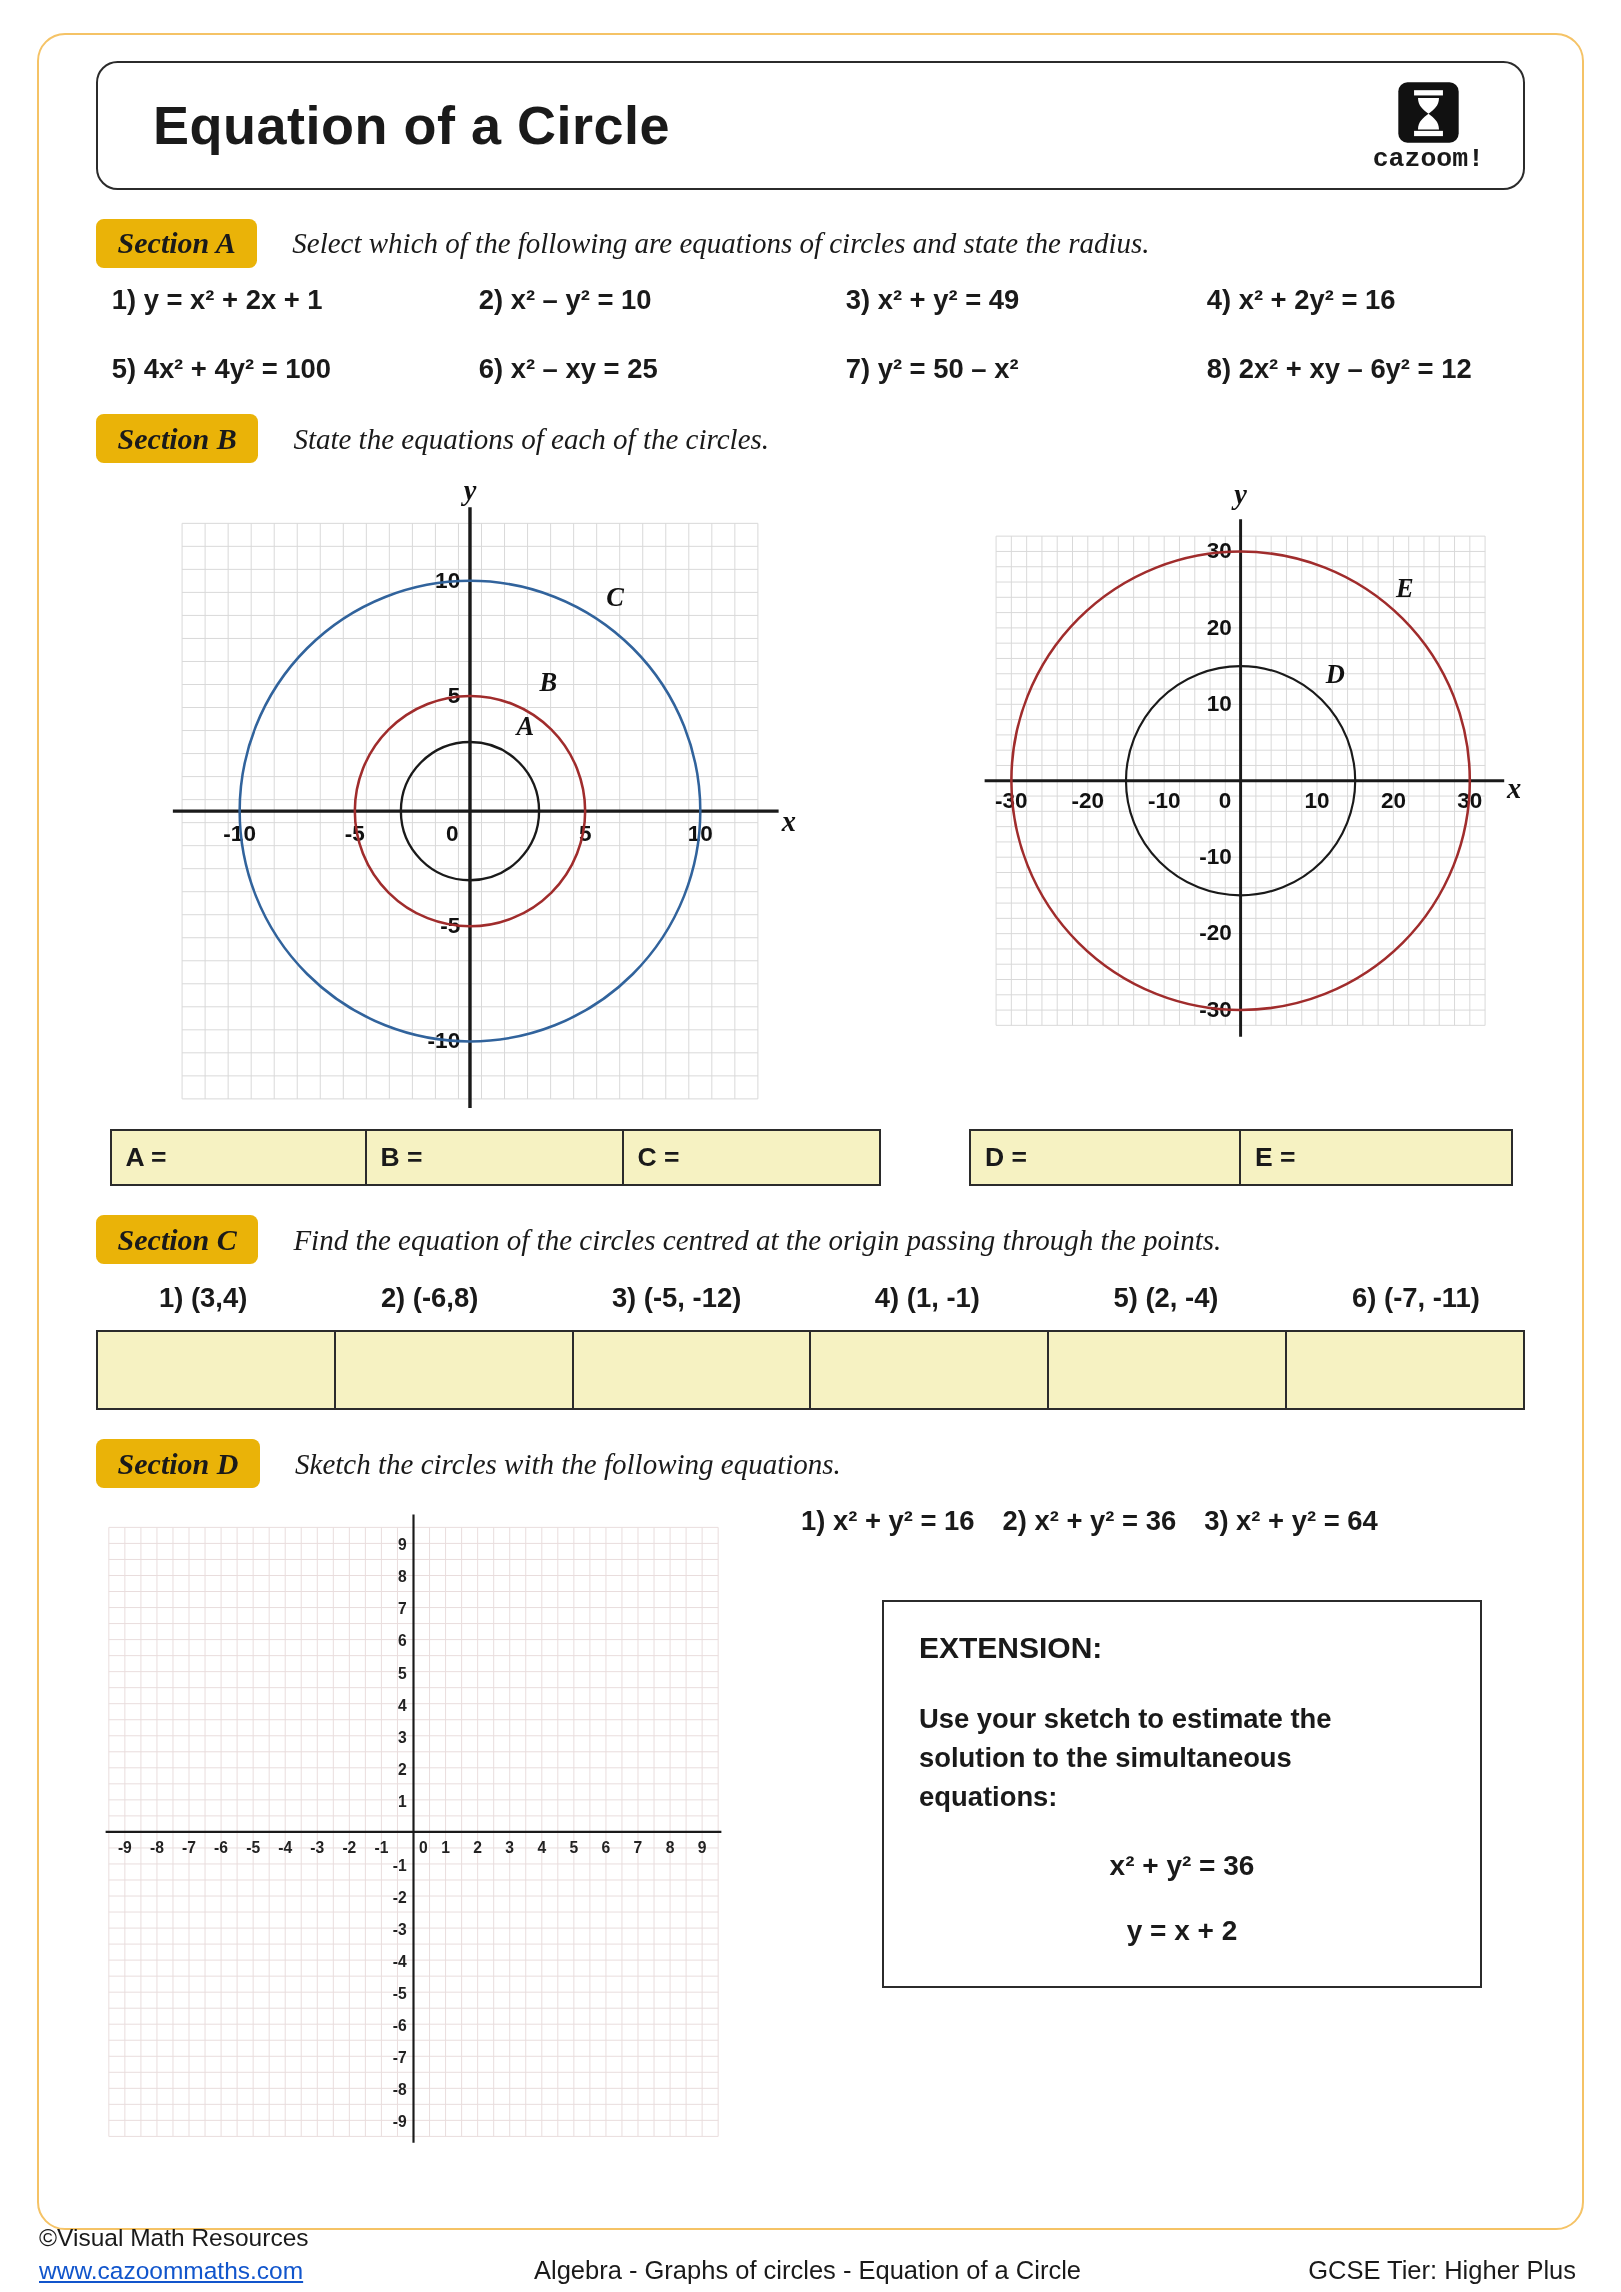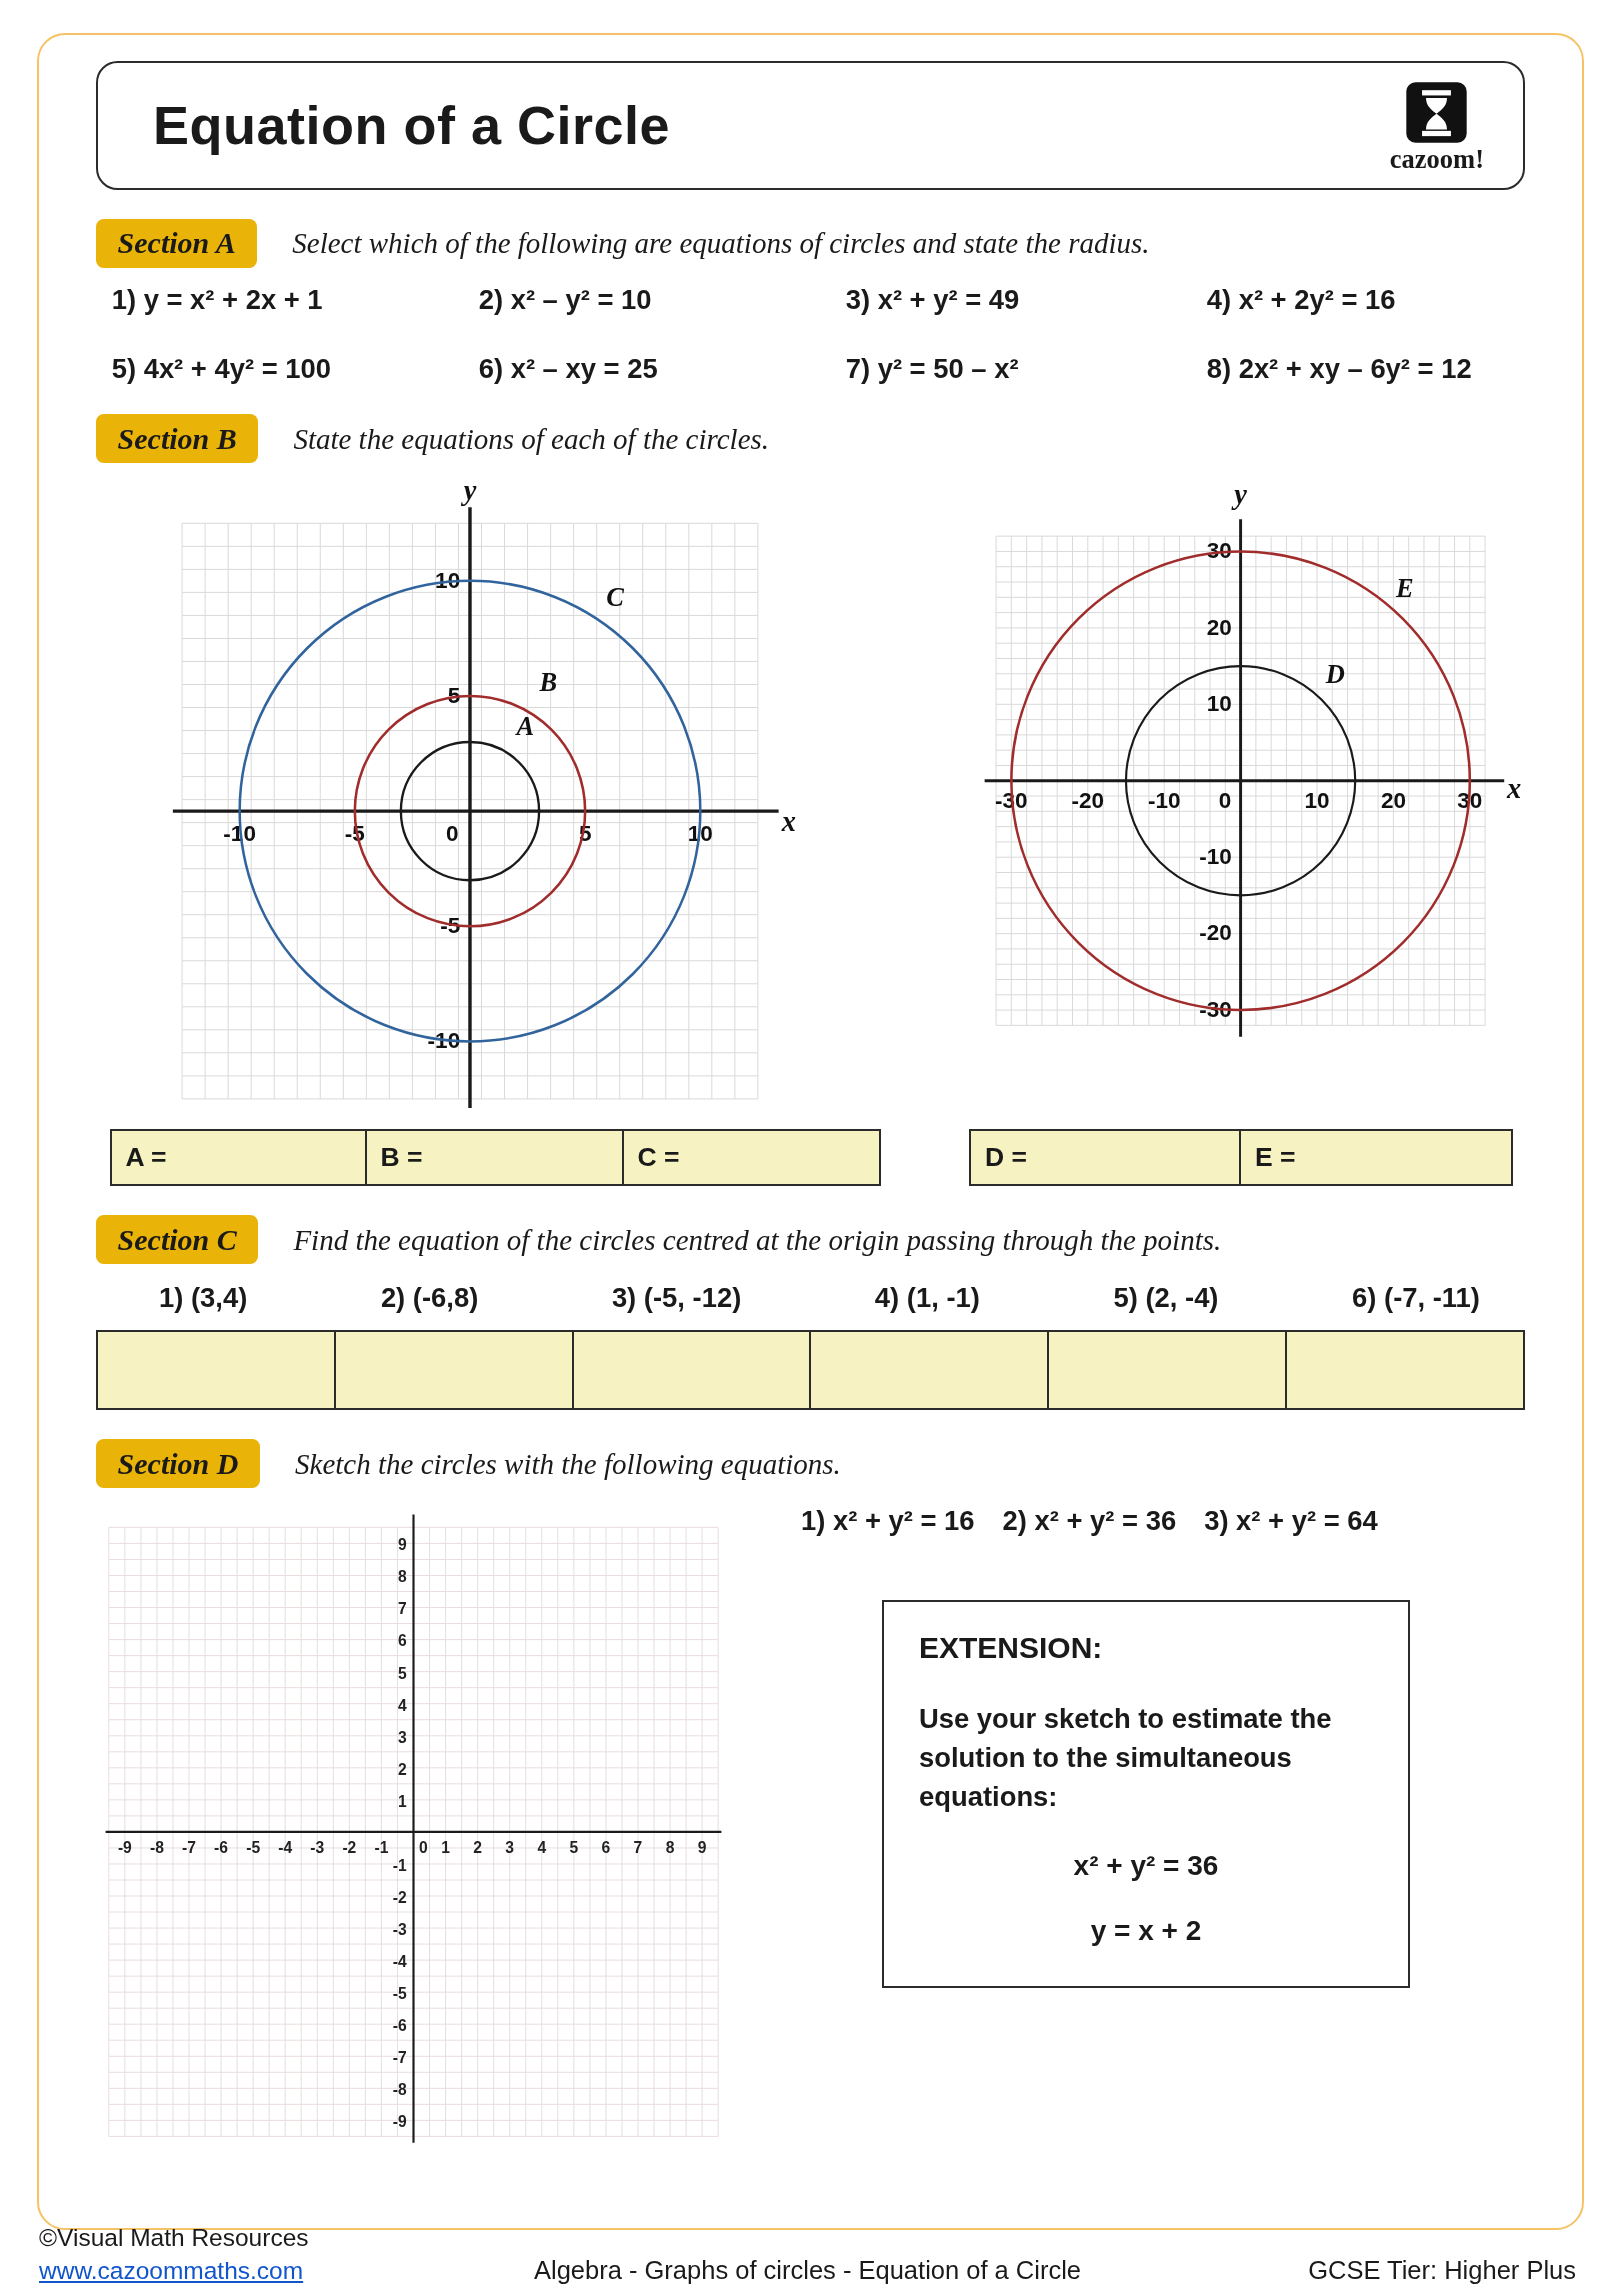--- a/index.html
+++ b/index.html
@@ -5,21 +5,21 @@
   html,body{margin:0;padding:0;background:#fff;}
   .page{width:1621px;height:2293px;position:relative;background:#fff;color:#1a1a1a;
         font-family:"Liberation Sans",sans-serif;overflow:hidden;}
   .sheet{position:absolute;left:37px;top:33px;width:1547px;height:2197px;
          border:2.9px solid #f5c366;border-radius:28px;padding:25.5px 57px;box-sizing:border-box;}
   .header-box{border:2.9px solid #2b2b2b;border-radius:21.6px;height:125px;display:flex;
               align-items:center;justify-content:space-between;padding:0 39px 0 55px;}
   .title{font-size:54px;font-weight:bold;margin:0;letter-spacing:0.5px;}
   .logo{display:flex;flex-direction:column;align-items:center;line-height:1;margin-top:3.9px;}
   .logo-mark{width:63px;height:63px;}
-  .logo-text{font-family:Liberation Serif, serif;font-weight:bold;font-size:26.5px;margin-top:2px;}
+  .logo-text{font-family:Liberation Mono, monospace;font-weight:bold;font-size:26.5px;margin-top:2px;}
 
   .section-head{display:flex;align-items:baseline;gap:35px;margin:29px 0 11.8px;}
   .section-label{background:#eab308;font-family:"Liberation Serif",serif;font-style:italic;
                  font-weight:bold;font-size:30px;padding:7.8px 21.6px;border-radius:7.8px;white-space:nowrap;}
   .instruction{font-family:"Liberation Serif",serif;font-style:italic;font-size:29px;}
 
   .eq-grid{display:grid;grid-template-columns:367px 367px 361px auto;row-gap:37px;
            margin:15.7px 0 29px 15.7px;}
   .equation{font-size:27.4px;font-weight:bold;white-space:nowrap;}
 
@@ -36,21 +36,21 @@
 
   .points-row{display:flex;justify-content:space-between;padding:5.9px 45px 0 63px;
               font-weight:bold;font-size:27.4px;}
   .boxes-row{display:flex;margin-top:15.7px;}
   .c-box{flex:1;height:76px;background:#f6f2c2;border:2.5px solid #2b2b2b;}
   .c-box + .c-box{border-left:none;}
 
   .d-row{display:flex;margin-top:5.9px;}
   .d-right{margin-left:41px;flex:1;}
   .d-eqs{display:flex;gap:28px;margin:5px 0 0 29px;font-weight:bold;font-size:27.4px;white-space:nowrap;}
-  .extension{border:2.9px solid #2b2b2b;width:528px;box-sizing:border-box;
+  .extension{border:2.9px solid #2b2b2b;width:600px;box-sizing:border-box;
              margin:63px 0 0 110px;padding:29px 35px 39px;}
   .ext-title{font-weight:bold;font-size:30px;margin:0 0 35px;}
   .ext-body{font-weight:bold;font-size:27.4px;line-height:1.42;margin:0 0 15.7px;max-width:461px;}
   .ext-eq{font-weight:bold;font-size:28px;text-align:center;margin:33px 0 0;}
 
   .footer{position:absolute;left:39px;right:45px;bottom:5.9px;display:flex;
           align-items:flex-end;justify-content:space-between;font-size:24.5px;}
   .footer-left{line-height:1.35;}
   .site-link{color:#1155cc;text-decoration:underline;cursor:pointer;}
   .footer-center{position:absolute;left:50%;transform:translateX(-50%);bottom:2px;font-size:25.5px;}

